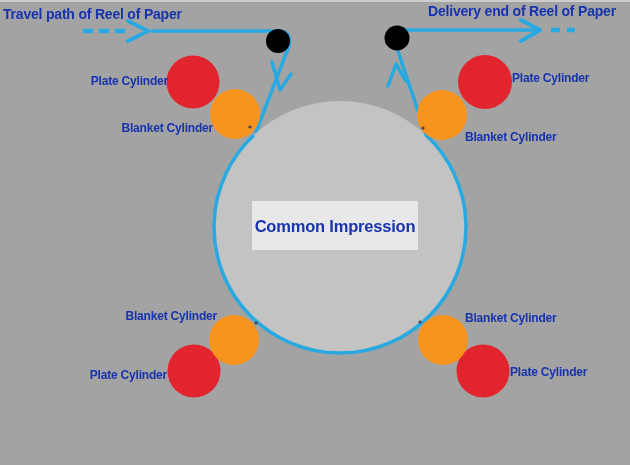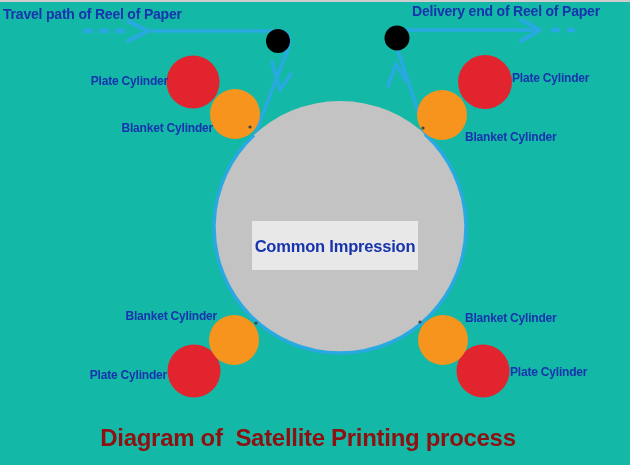--- a/index.html
+++ b/index.html
@@ -1,33 +1,33 @@
 <!DOCTYPE html>
 <html style="--cyan: #29a9e1; --red: #e2242e; --orange: #f7941e; --drumGray: #c3c3c3; --drumLabelBg: #e8e8e8; --navy: #1733ad; --maroon: #8e1111; --black: #000000;"><head>
 <meta charset="utf-8">
 <style>
   html,body{margin:0;padding:0;background:#fff;}
   .stage{
-    position:relative;width:630px;height:465px;background:#14b8a6;overflow:hidden;
+    position:relative;width:630px;height:465px;background:#a3a3a3;overflow:hidden;
     font-family:"Liberation Sans", sans-serif;
   }
   .top-edge{position:absolute;left:0;top:0;width:100%;height:2px;background:#cdcdcd;}
   svg{position:absolute;left:0;top:0;}
   .lbl{
     position:absolute;font-weight:bold;color:var(--navy);
     font-size:12px;letter-spacing:-0.2px;white-space:nowrap;line-height:16px;
   }
   .lbl.flow{font-size:14px;}
   .ralign{text-align:right;}
   .drum-label{
     position:absolute;left:252px;top:201px;width:166px;height:49px;
     background:var(--drumLabelBg);display:flex;flex-direction:column;
     align-items:center;justify-content:center;
     color:var(--navy);font-weight:bold;font-size:16.5px;line-height:22px;
-    letter-spacing:-0.2px;text-align:center;margin-top:20px;
+    letter-spacing:-0.2px;text-align:center;
   }
   .title{
     position:absolute;left:0;top:424px;width:616px;text-align:center;
     color:var(--maroon);font-weight:bold;font-size:24px;letter-spacing:-0.3px;
     white-space:pre;
   }
   
   .st-cyan{stroke:var(--cyan);fill:none;}
   .f-red{fill:var(--red);}
   .f-orange{fill:var(--orange);}
@@ -82,32 +82,31 @@
       <circle cx="423" cy="128" r="1.6"></circle>
       <circle cx="256" cy="323" r="1.6"></circle>
       <circle cx="420" cy="322" r="1.6"></circle>
     </g>
 
     <circle class="f-black" cx="278" cy="41" r="12"></circle>
     <circle class="f-black" cx="397" cy="38" r="12.5"></circle>
   </svg>
 
   <div class="lbl flow" style="left:3px;top:6px;">Travel path of Reel of Paper</div>
-  <div class="lbl flow" style="left:412px;top:3px;">Delivery end of Reel of Paper</div>
+  <div class="lbl flow" style="left:428px;top:3px;">Delivery end of Reel of Paper</div>
 
   <div class="lbl ralign" style="left:0;top:73px;width:168px;">Plate Cylinder</div>
   <div class="lbl ralign" style="left:0;top:120px;width:213px;">Blanket Cylinder</div>
 
   <div class="lbl" style="left:512px;top:70px;">Plate Cylinder</div>
   <div class="lbl" style="left:465px;top:129px;">Blanket Cylinder</div>
 
   <div class="lbl ralign" style="left:0;top:308px;width:217px;">Blanket Cylinder</div>
   <div class="lbl ralign" style="left:0;top:367px;width:167px;">Plate Cylinder</div>
 
   <div class="lbl" style="left:465px;top:310px;">Blanket Cylinder</div>
   <div class="lbl" style="left:510px;top:364px;">Plate Cylinder</div>
 
   <div class="drum-label">
     <span>Common Impression</span>
   </div>
 
-  <div class="title">Diagram of  Satellite Printing process</div>
 </div>
 
 </body></html>

